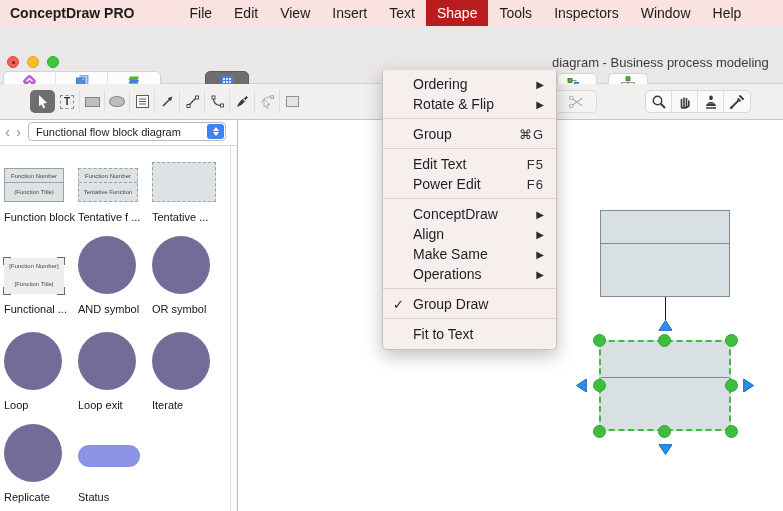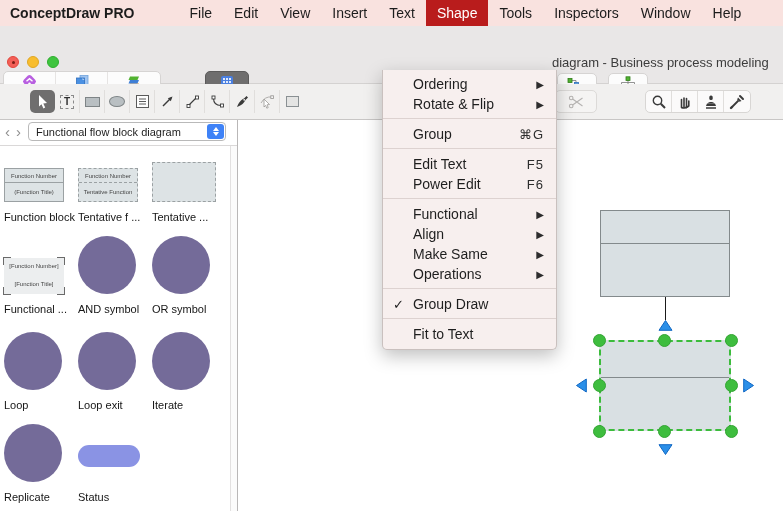--- a/index.html
+++ b/index.html
@@ -459,21 +459,21 @@
   <div class="pi">
     <span class="lbl">Edit Text</span>
     <span class="sc">F5</span>
   </div>
   <div class="pi">
     <span class="lbl">Power Edit</span>
     <span class="sc">F6</span>
   </div>
   <div class="sep"></div>
   <div class="pi">
-    <span class="lbl">Functional</span>
+    <span class="lbl">ConceptDraw</span>
     <span class="sub">▶</span>
   </div>
   <div class="pi">
     <span class="lbl">Align</span>
     <span class="sub">▶</span>
   </div>
   <div class="pi">
     <span class="lbl">Make Same</span>
     <span class="sub">▶</span>
   </div>

